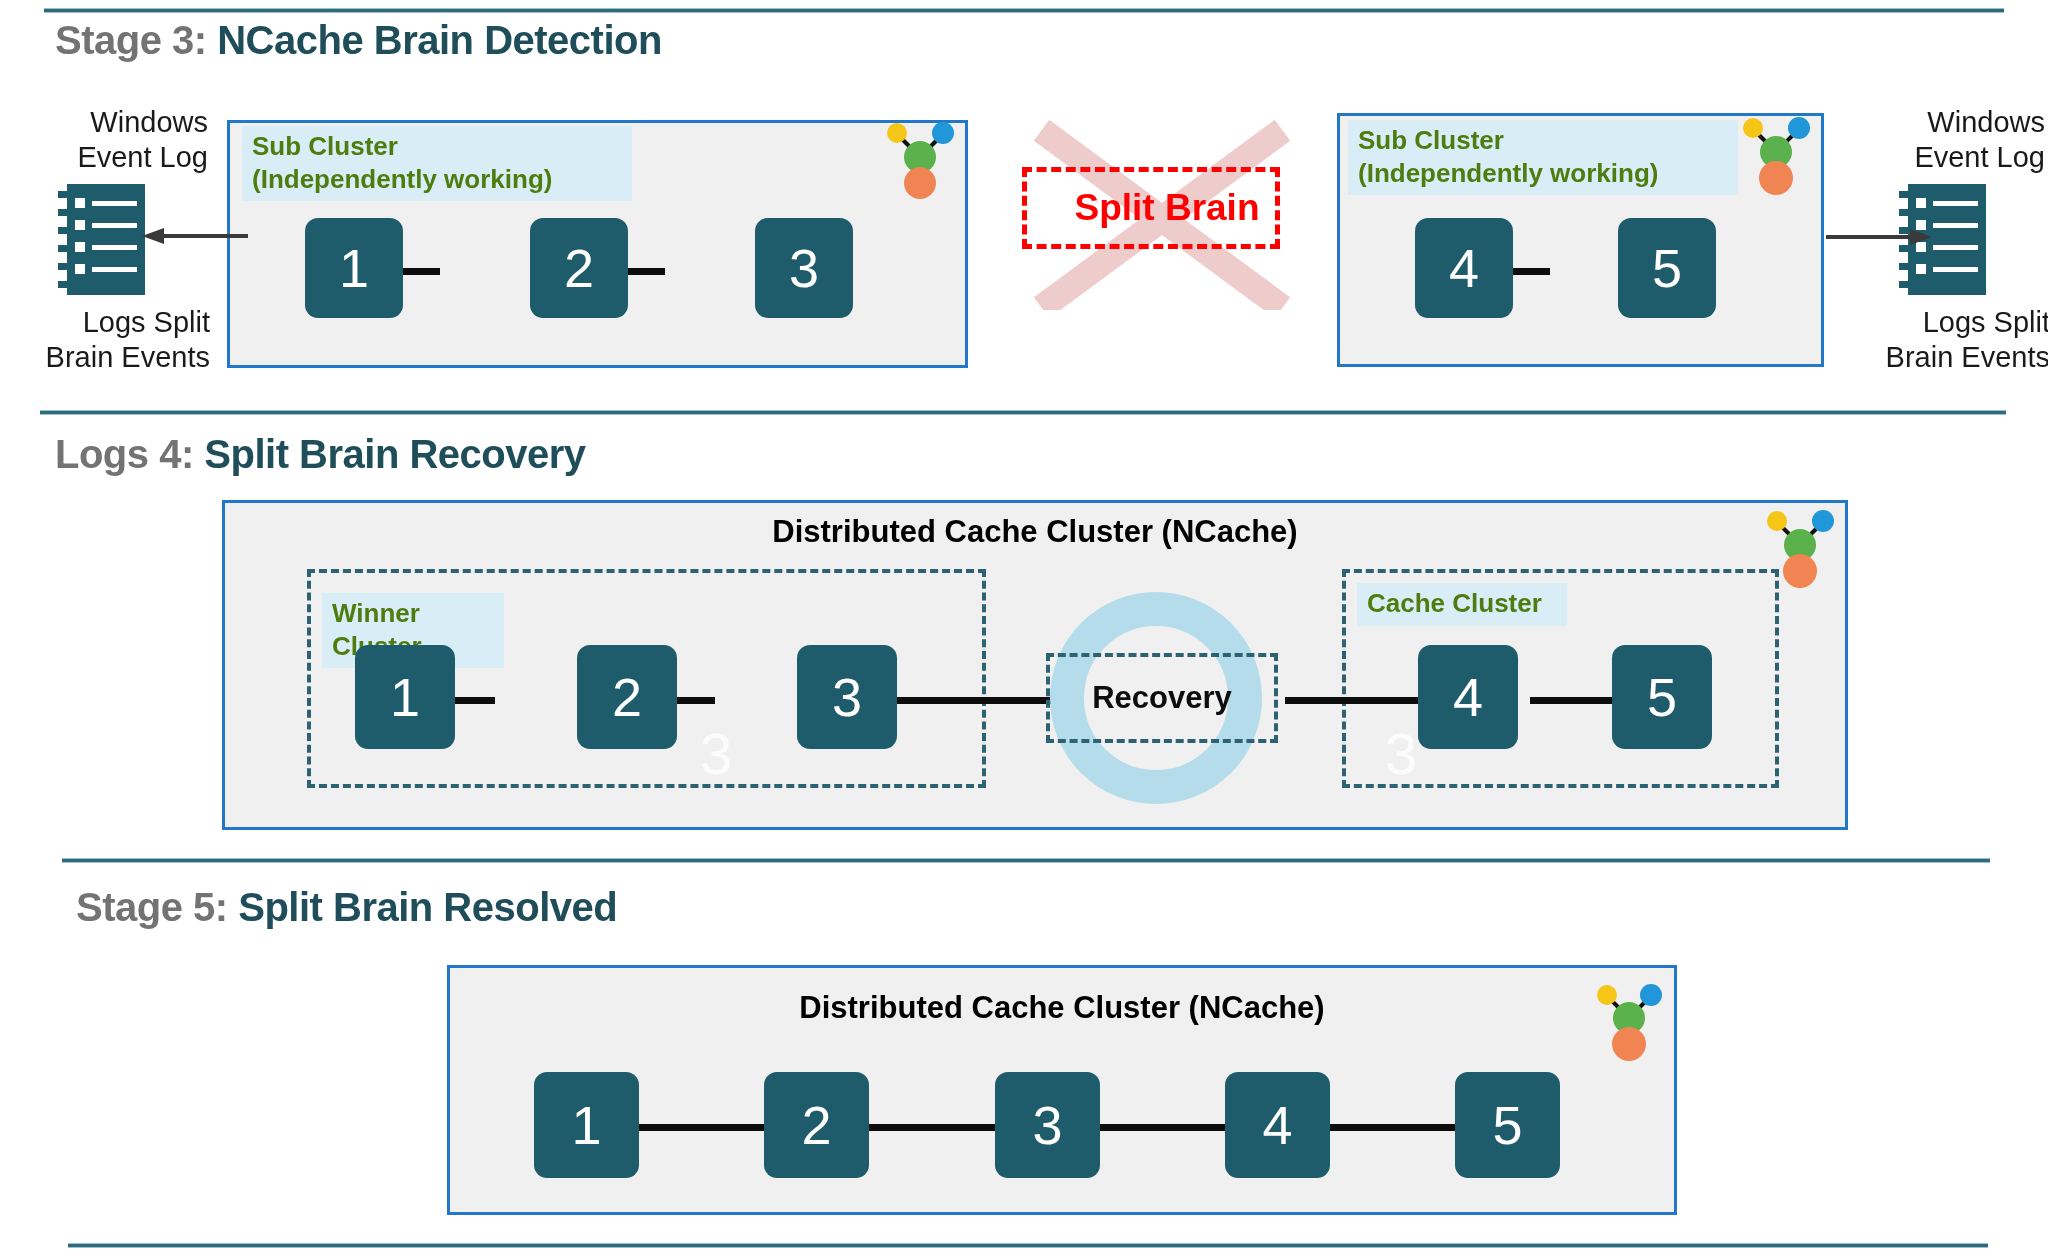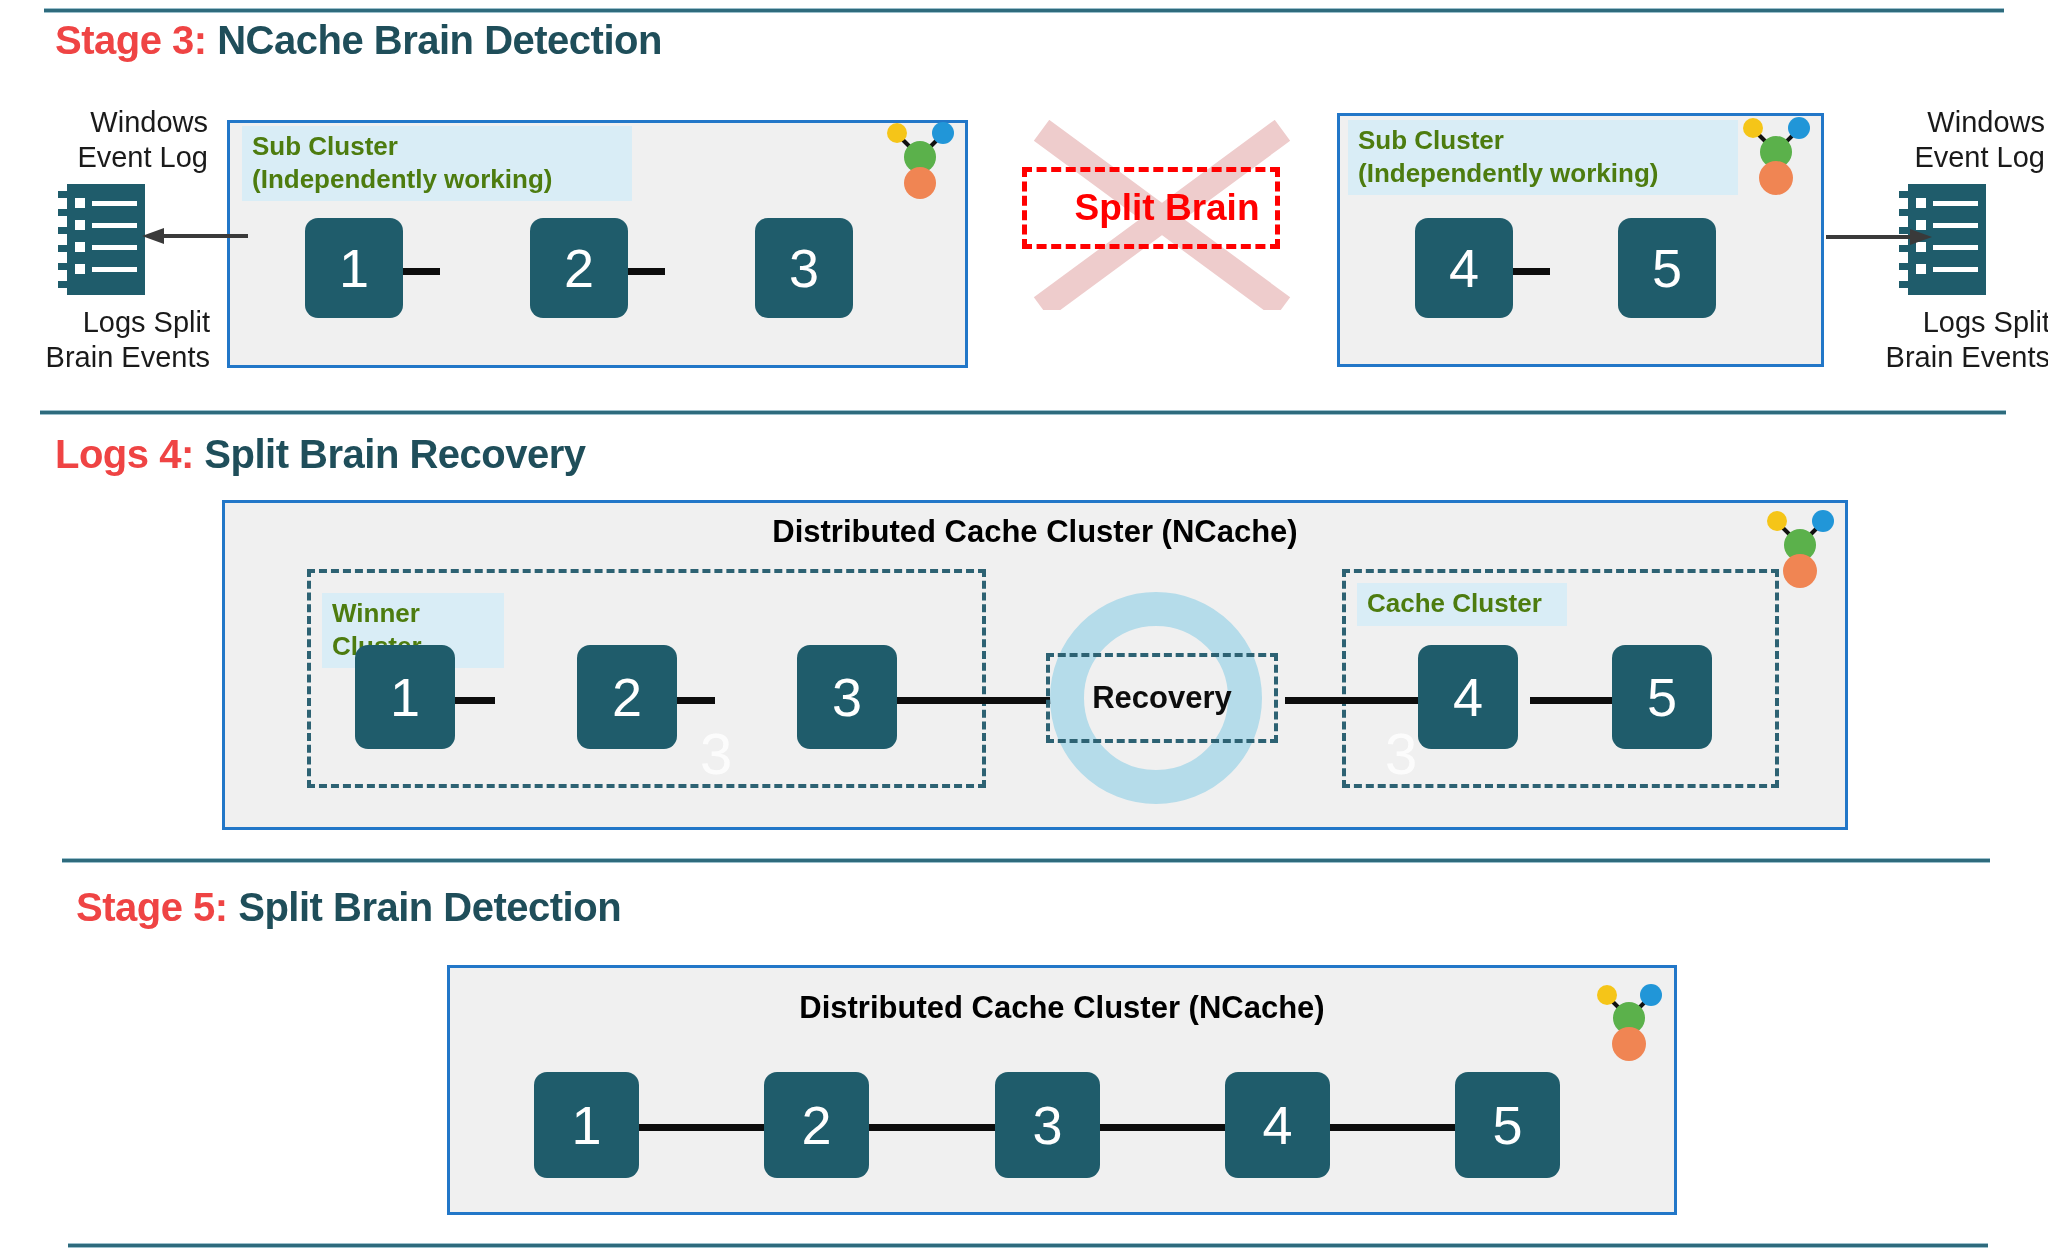--- a/index.html
+++ b/index.html
@@ -25,21 +25,21 @@
   }
 
   
   .stage-title {
     position: absolute;
     font-size: 40px;
     font-weight: bold;
     white-space: nowrap;
     letter-spacing: -0.5px;
   }
-  .stage-title .num { color: #ef4444; }
+  .stage-title .num { color: #737373; }
   .stage-title .txt { color: #1f4e5a; }
 
   
   .cluster-box {
     position: absolute;
     background: #f0f0f0;
     border: 3px solid #2277c8;
   }
 
   .sub-label {
@@ -351,21 +351,21 @@
   <div class="dashed-group" style="left:1342px; top:569px; width:437px; height:219px;"></div>
 
   <div class="sub-label" style="left:1357px; top:583px; width:210px;">Cache Cluster</div>
 
   <div class="ghost" style="left:1385px; top:720px;">3</div>
 
   <div class="node tall" style="left:1418px; top:645px; width:100px; height:104px;">4</div>
   <div class="node tall" style="left:1612px; top:645px; width:100px; height:104px;">5</div>
 
   <div class="stage-title" style="left:76px; top:885px;">
-    <span class="num">Stage 5:</span><span class="txt"> Split Brain Detection</span>
+    <span class="num">Stage 5:</span><span class="txt"> Split Brain Resolved</span>
   </div>
 
   <div class="cluster-box" style="left:447px; top:965px; width:1230px; height:250px;"></div>
 
   <div class="box-title" style="left:447px; top:990px; width:1230px;">Distributed Cache Cluster (NCache)</div>
 
   <div class="net-icon" style="left:1594px; top:982px; width:70px; height:80px;">
     <svg width="70" height="80" viewBox="0 0 70 80">
       <line x1="35" y1="36" x2="13" y2="14" stroke="#111" stroke-width="4"></line>
       <line x1="35" y1="36" x2="57" y2="14" stroke="#111" stroke-width="4"></line>

